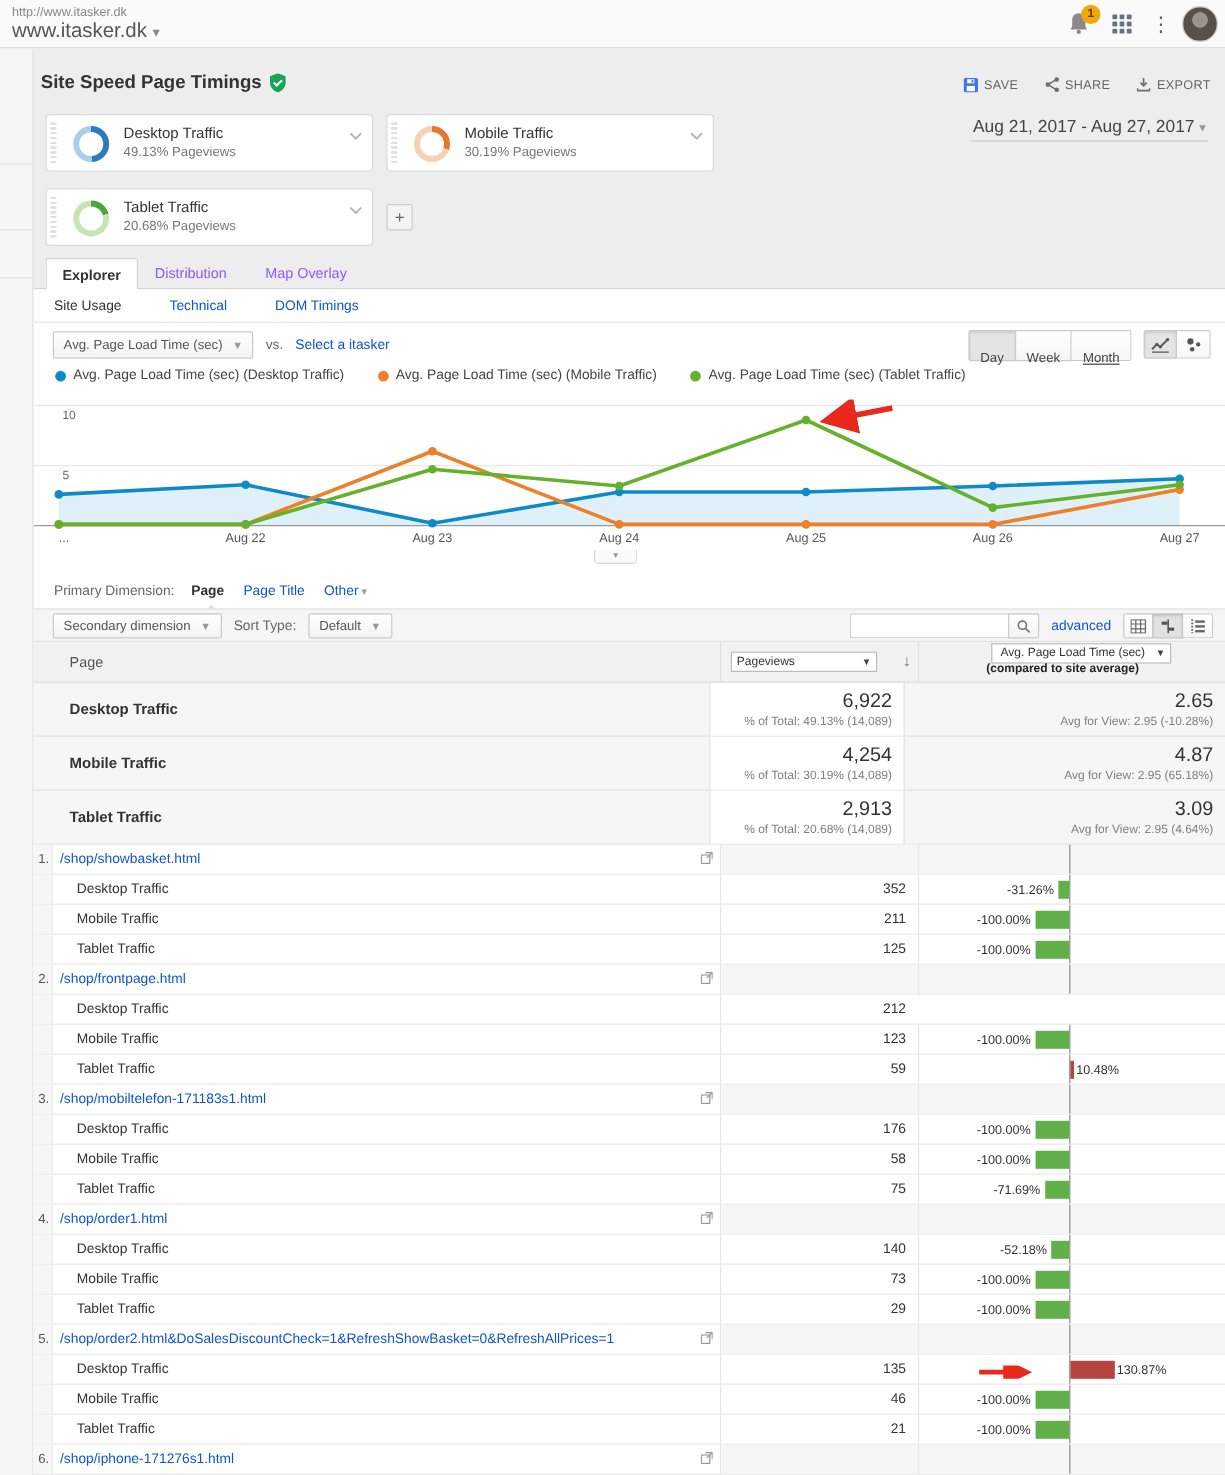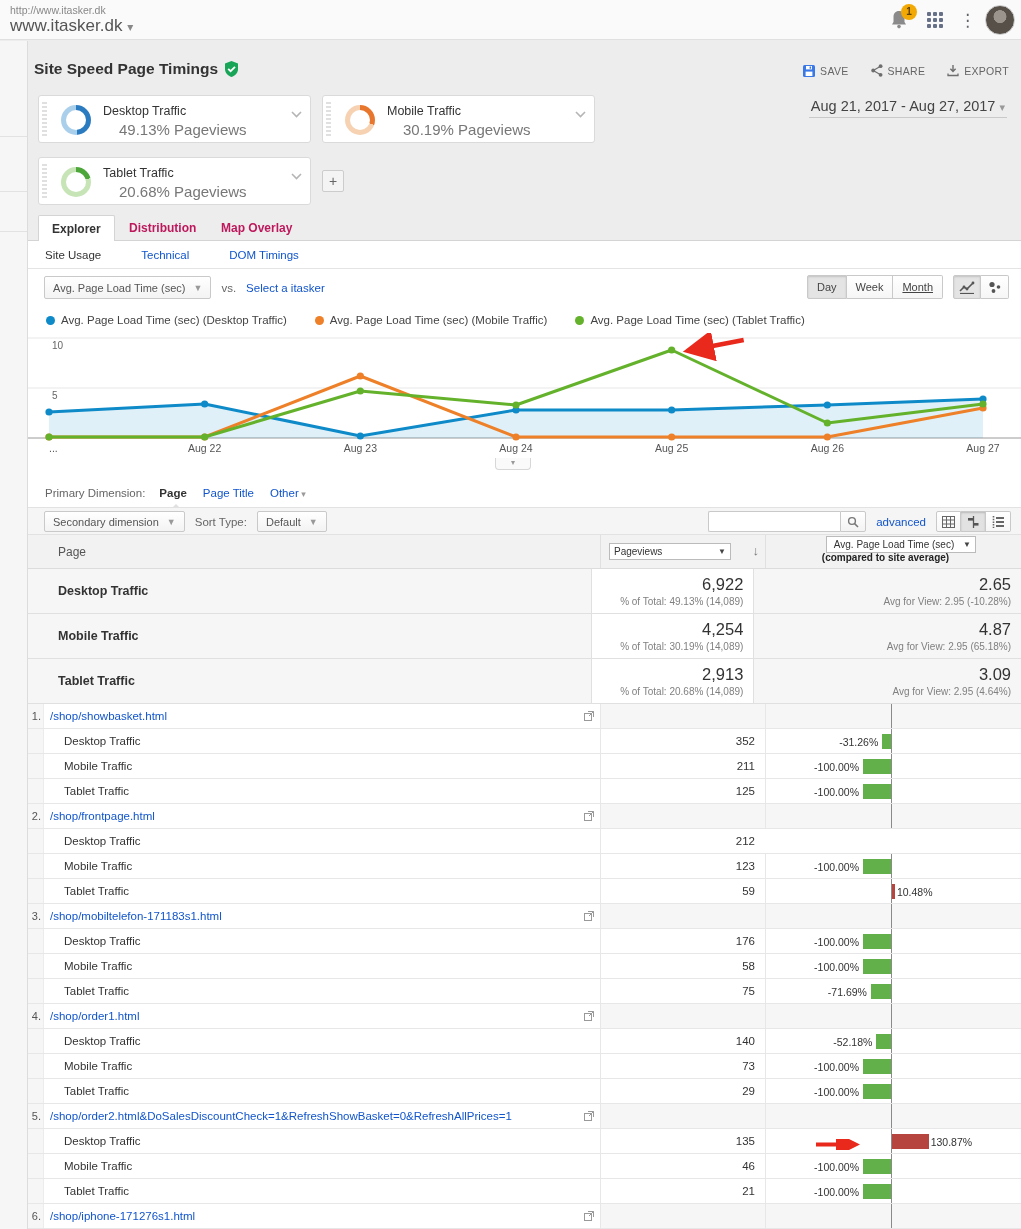--- a/index.html
+++ b/index.html
@@ -36,63 +36,63 @@
 
   
   .seg-card { position:absolute; width:273px; height:48px; background:#fff; border:1px solid #dadada;
     border-radius:3px; cursor:pointer; }
   .seg-handle { position:absolute; left:3px; top:6px; bottom:6px; width:5px;
     background:repeating-linear-gradient(#e0e0e0 0 2px, transparent 2px 4px); }
   .seg-donut { position:absolute; left:22px; top:9px; width:30px; height:30px; border-radius:50%; }
   .seg-donut::after { content:""; position:absolute; left:5px; top:5px; width:20px; height:20px;
     border-radius:50%; background:#fff; }
   .seg-name { position:absolute; left:64px; top:8px; font-size:12.5px; color:#333; }
-  .seg-sub { position:absolute; left:64px; top:25px; font-size:15px; color:#777;margin-left:16px; }
+  .seg-sub { position:absolute; left:64px; top:25px; font-size:11px; color:#777; }
   .seg-chev { position:absolute; right:8px; top:8px; color:#b5b5b5; }
   .add-seg { position:absolute; width:22px; height:22px; background:#f4f4f4; border:1px solid #ccc;
     border-radius:2px; font-size:14px; color:#666; text-align:center; line-height:20px; cursor:pointer; }
   .date-range { position:absolute; right:14px; top:58px; font-size:14.5px; color:#444;
     border-bottom:1px solid #c9c9c9; padding:0 2px 3px 2px; cursor:pointer; }
   .date-range .caret { color:#999; font-size:11px; }
 
   
   .tabbar { position:absolute; left:0; top:175px; width:993px; height:26px; border-bottom:1px solid #d4d4d4; }
   .tab { position:absolute; top:0; height:26px; line-height:26px; font-size:12px; cursor:pointer; padding:0 13px; }
   .tab.active { background:#fff; border:1px solid #d4d4d4; border-bottom:none; height:27px;
     font-weight:bold; color:#333; left:10px; border-radius:2px 2px 0 0; }
-  .tab.link { color:#be185d; font-weight:bold; }
+  .tab.link { color:#8b5cf6; font-weight:normal; }
   .panel-body { position:absolute; left:0; top:201px; width:993px; height:1028px; background:#fff; }
 
   .subnav { height:28px; border-bottom:1px solid #e4e4e4; display:flex; align-items:center; gap:40px; padding-left:17px; }
   .subnav .s-item { font-size:11.5px; color:#15c; cursor:pointer; }
   .subnav .s-item.active { color:#333; cursor:default; }
 
   
   .controls { position:relative; height:38px; }
   .metric-wrap { position:absolute; left:16px; top:7px; display:flex; align-items:center; gap:10px; }
   .dd-btn { height:23px; background:linear-gradient(#fff,#f3f3f3); border:1px solid #c9c9c9; border-radius:2px;
     font-size:11px; color:#555; display:inline-flex; align-items:center; gap:8px; padding:0 8px; cursor:pointer; }
   .dd-btn .caret { color:#999; font-size:9px; }
   .vs-label { font-size:11.5px; color:#666; }
   .metric-link { font-size:11.5px; color:#15c; cursor:pointer; }
   .gran-group { position:absolute; right:78px; top:6px; display:flex; }
-  .gran-btn { height:24px; padding:0 9px; font-size:11px; color:#444; background:linear-gradient(#fff,#f6f6f6);
+  .gran-btn { height:24px; padding:12px 9px; font-size:11px; color:#444; background:linear-gradient(#fff,#f6f6f6);
     border:1px solid #c9c9c9; border-left:none; line-height:22px; cursor:pointer; }
   .gran-btn:first-child { border-left:1px solid #c9c9c9; border-radius:2px 0 0 2px; }
   .gran-btn:last-child { border-radius:0 2px 2px 0;text-decoration:underline; }
   .gran-btn.active { background:#e4e4e4; box-shadow:inset 0 1px 2px rgba(0,0,0,.15); }
   .charttype-group { position:absolute; right:12px; top:6px; display:flex; }
   .ct-btn { width:28px; height:24px; background:linear-gradient(#fff,#f6f6f6); border:1px solid #c9c9c9;
     border-left:none; display:flex; align-items:center; justify-content:center; cursor:pointer; }
   .ct-btn:first-child { border-left:1px solid #c9c9c9; border-radius:2px 0 0 2px; }
   .ct-btn:last-child { border-radius:0 2px 2px 0; }
   .ct-btn.active { background:#e4e4e4; box-shadow:inset 0 1px 2px rgba(0,0,0,.15); }
 
   
-  .legend { height:26px; display:flex; align-items:center; gap:28px; padding-left:18px; }
+  .legend { height:26px; display:flex; align-items:flex-start; gap:28px; padding-left:18px; }
   .legend-item { display:flex; align-items:center; gap:6px; font-size:11.5px; color:#444; }
   .legend-dot { width:9px; height:9px; border-radius:50%; }
 
   
   .chart-wrap { position:relative; height:146px; }
   .collapse-tab { position:absolute; left:467px; top:125px; width:36px; height:12px; background:#fafafa;
     border:1px solid #d7d7d7; border-top:none; border-radius:0 0 4px 4px; text-align:center; line-height:9px;
     font-size:8px; color:#999; cursor:pointer; }
 
   

